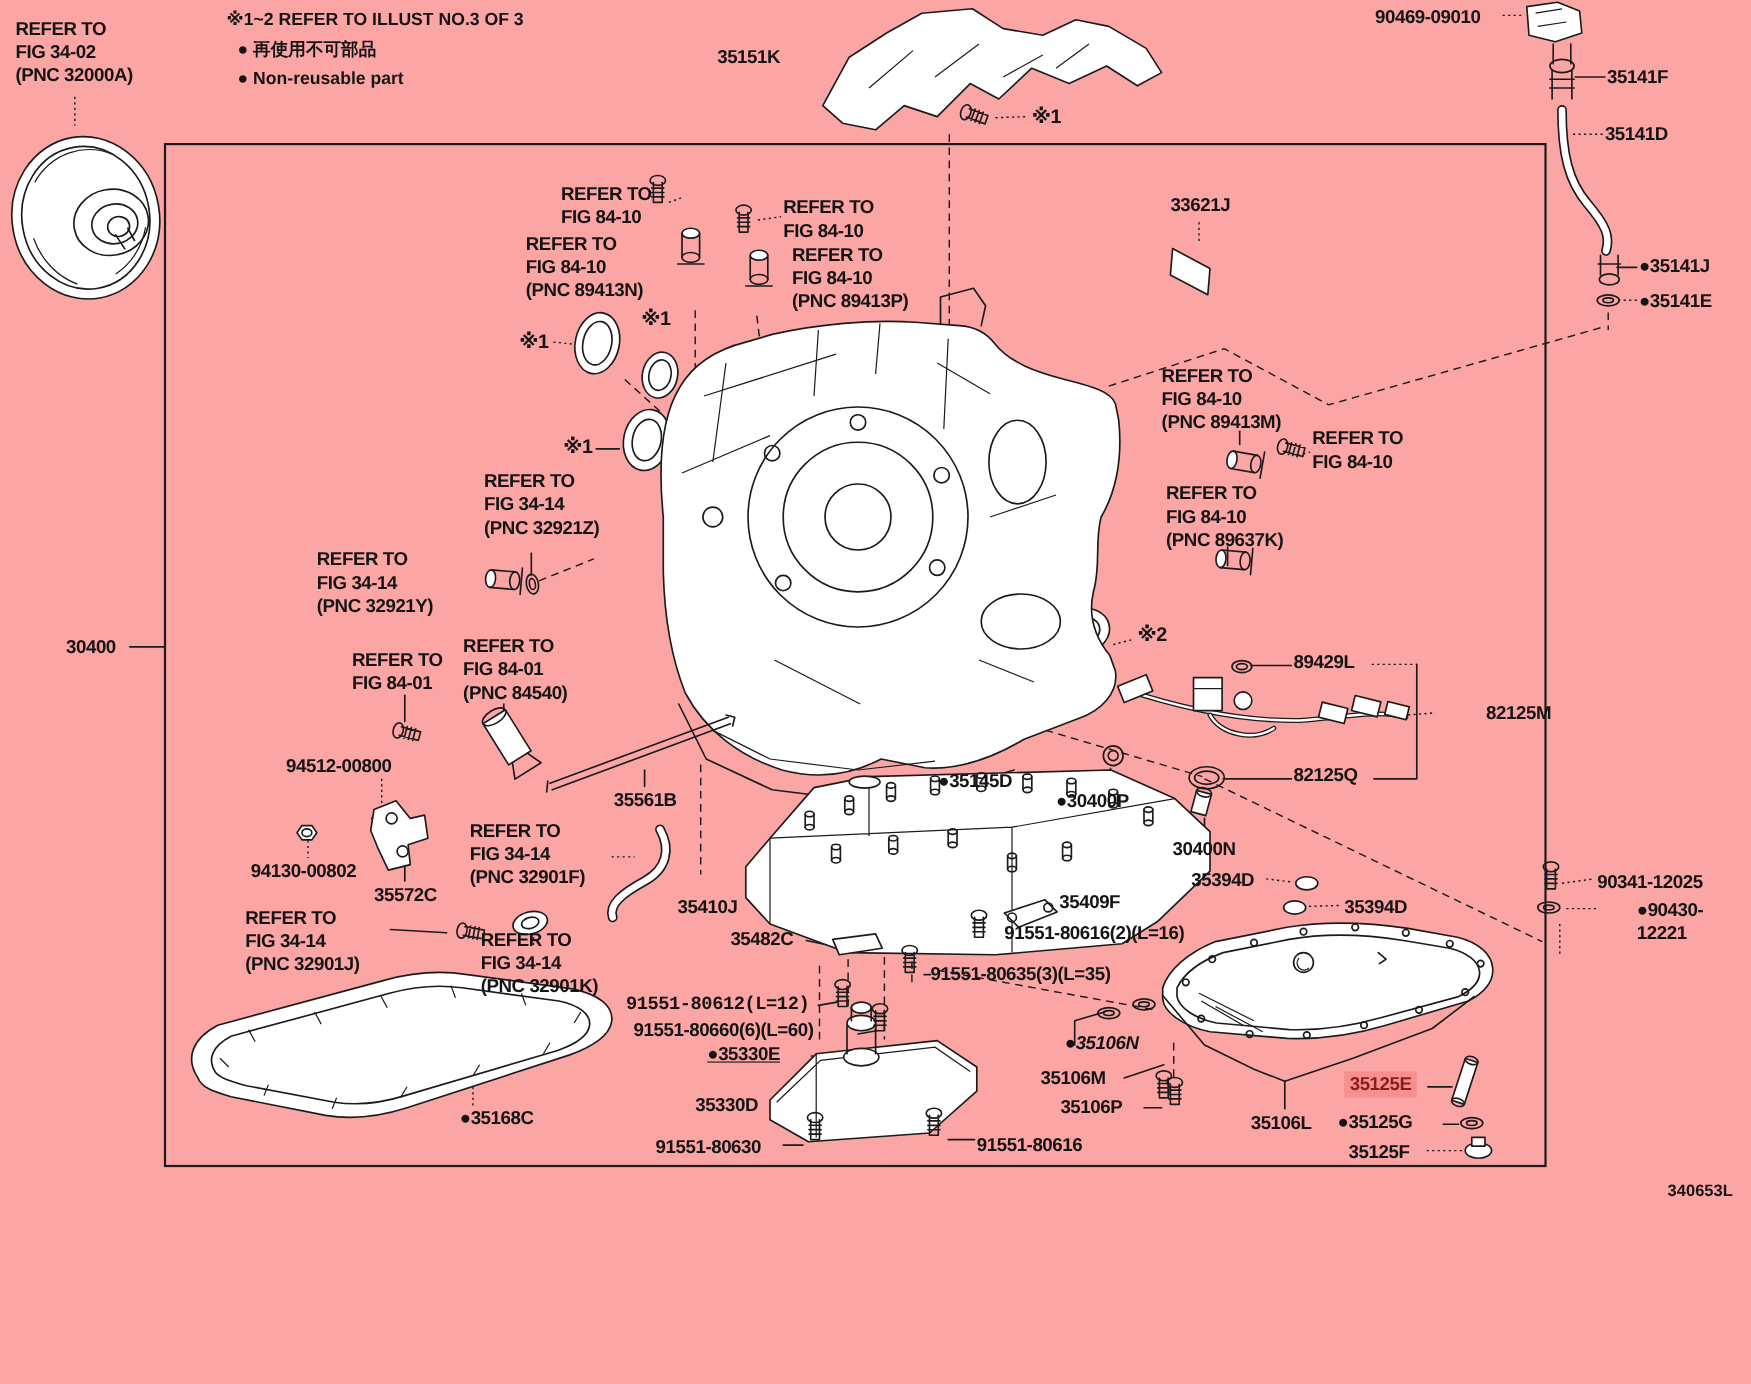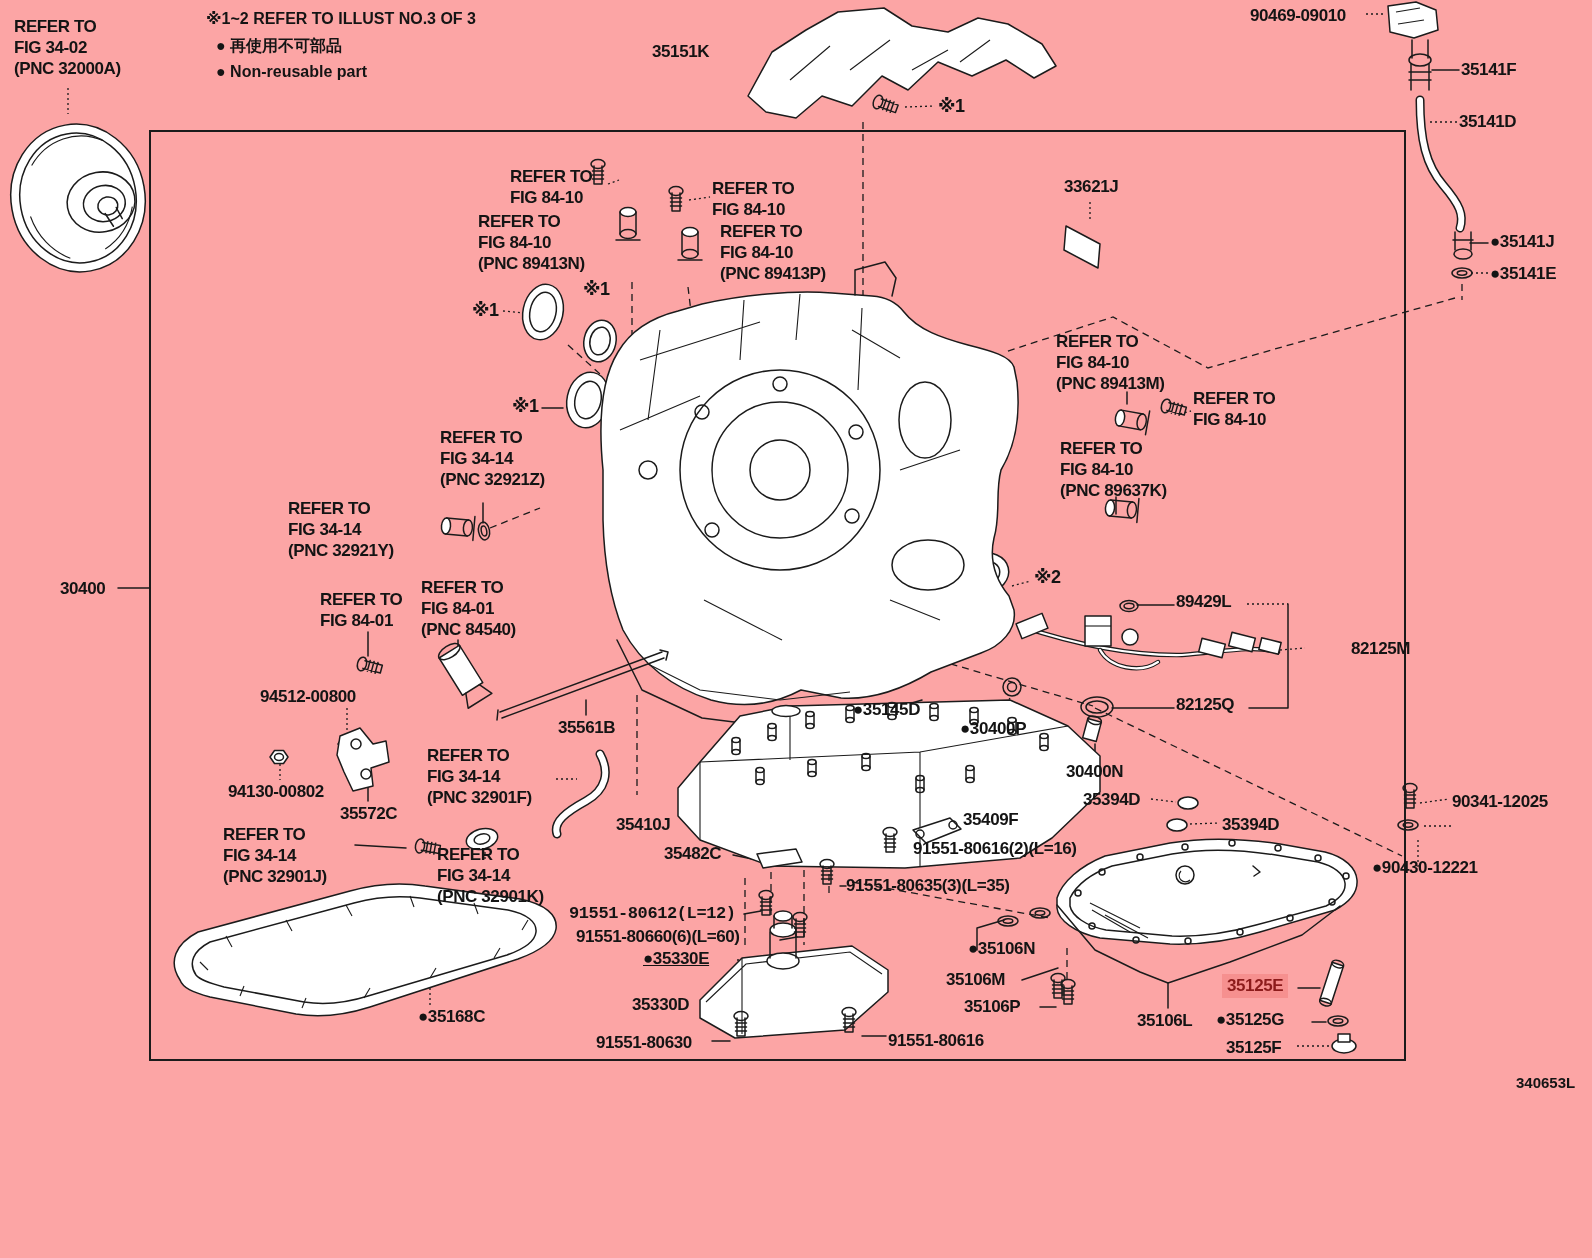--- a/index.html
+++ b/index.html
@@ -482,26 +482,26 @@
       <div class="lbl pn" style="left: 913px; top: 838px;">91551-80616(2)(L=16)</div>
       <div class="lbl pn" style="left: 846px; top: 875px;">91551-80635(3)(L=35)</div>
       <div class="lbl pn" style="left: 853px; top: 699px;">●35145D</div>
       <div class="lbl pn" style="left: 960px; top: 718px;">●30400P</div>
       <div class="lbl pn" style="left: 1176px; top: 591px;">89429L</div>
       <div class="lbl pn" style="left: 1307px; top: 638px; margin-left: 44px;">82125M</div>
       <div class="lbl pn" style="left: 1176px; top: 694px;">82125Q</div>
       <div class="lbl pn" style="left: 1066px; top: 761px;">30400N</div>
       <div class="lbl pn" style="left: 1083px; top: 789px;">35394D</div>
       <div class="lbl pn" style="left: 1222px; top: 814px;">35394D</div>
-      <div class="lbl pn" style="left: 968px; top: 938px;">●35106N</div>
+      <div class="lbl pn" style="left: 968px; top: 938px; font-style: italic;">●35106N</div>
       <div class="lbl pn" style="left: 946px; top: 969px;">35106M</div>
       <div class="lbl pn" style="left: 964px; top: 996px;">35106P</div>
       <div class="lbl pn" style="left: 1137px; top: 1010px;">35106L</div>
       <div class="lbl pn hl" style="left: 1222px; top: 974px;">35125E</div>
       <div class="lbl pn" style="left: 1216px; top: 1009px;">●35125G</div>
       <div class="lbl pn" style="left: 1226px; top: 1037px;">35125F</div>
       <div class="lbl pn" style="left: 1452px; top: 791px; text-align: right;">90341-12025</div>
-      <div class="lbl pn" style="left: 1372px; top: 817px; margin-top: 40px;">●90430-12221</div>
+      <div class="lbl pn" style="left: 1488px; top: 817px;">●90430-12221</div>
       <div class="lbl pn" style="left: 381px; top: 1006px; margin-left: 37px;">●35168C</div>
       <div class="lbl corner" style="left: 1516px; top: 1072px;">340653L</div>
     </div>
 
 </div>
 
 </body></html>

